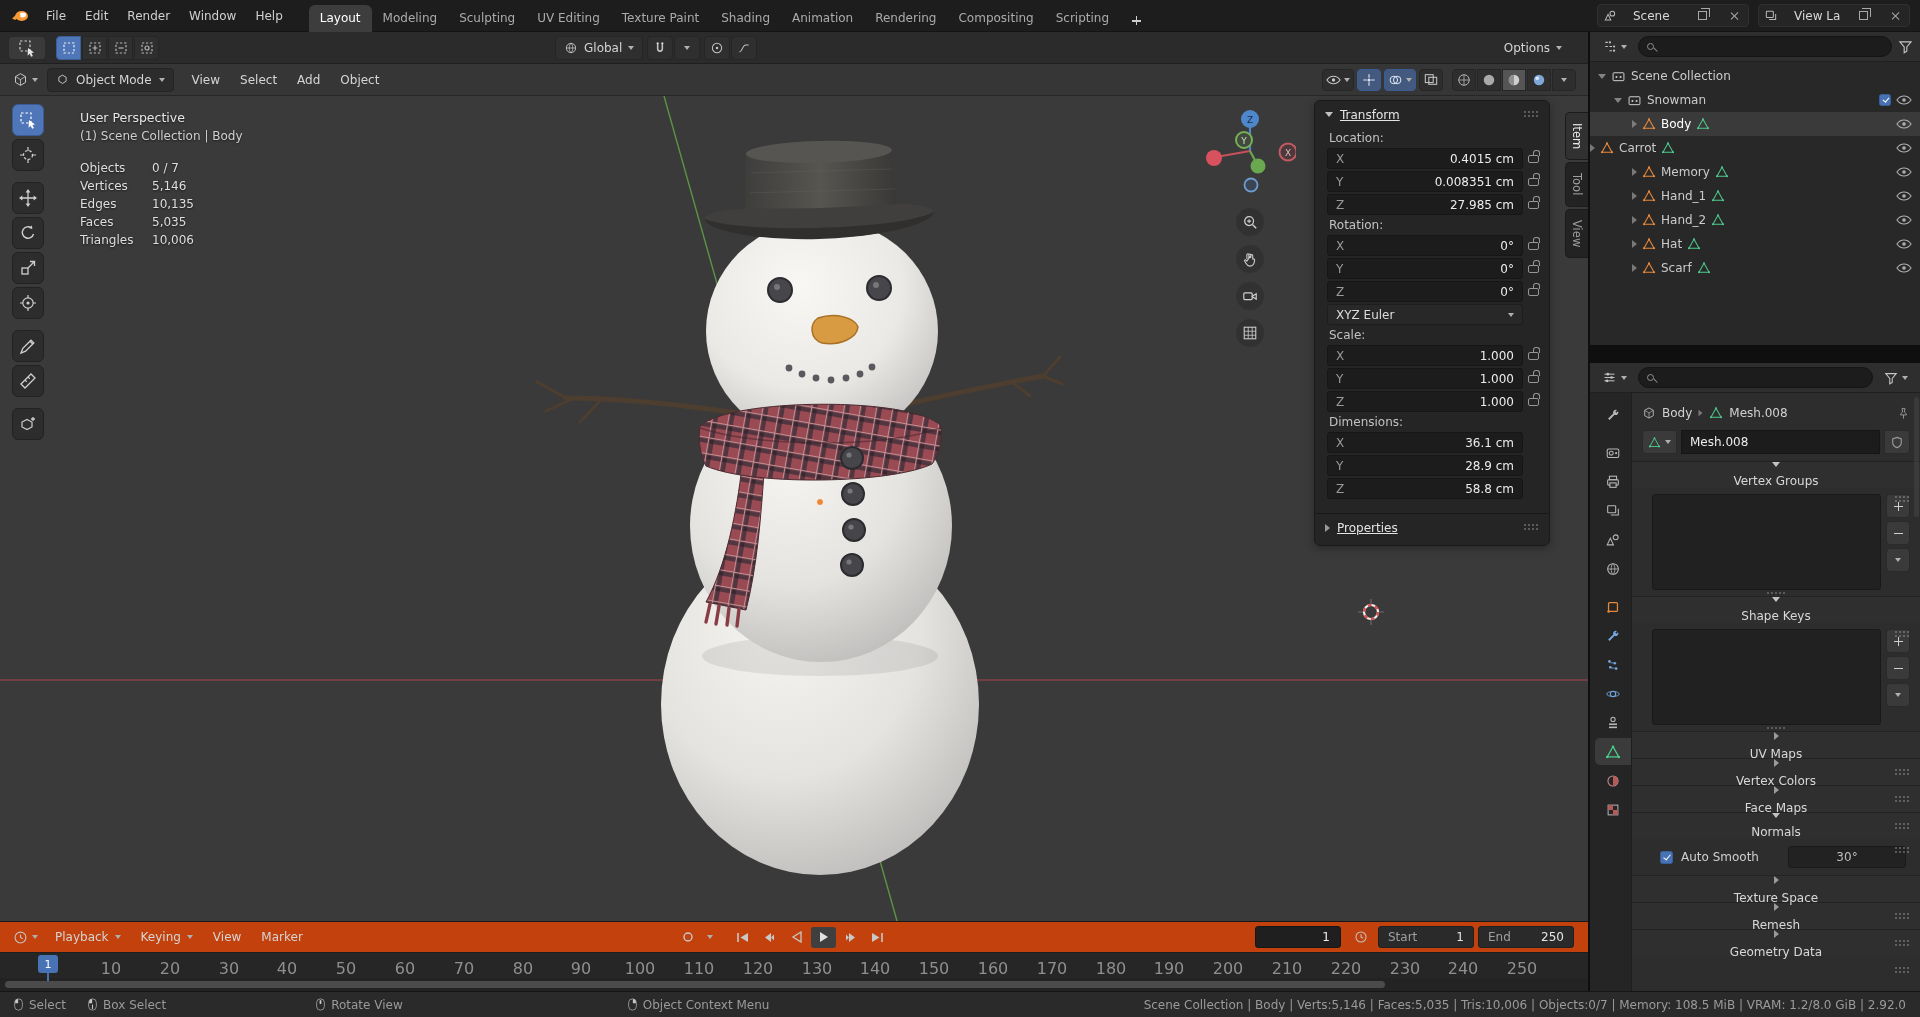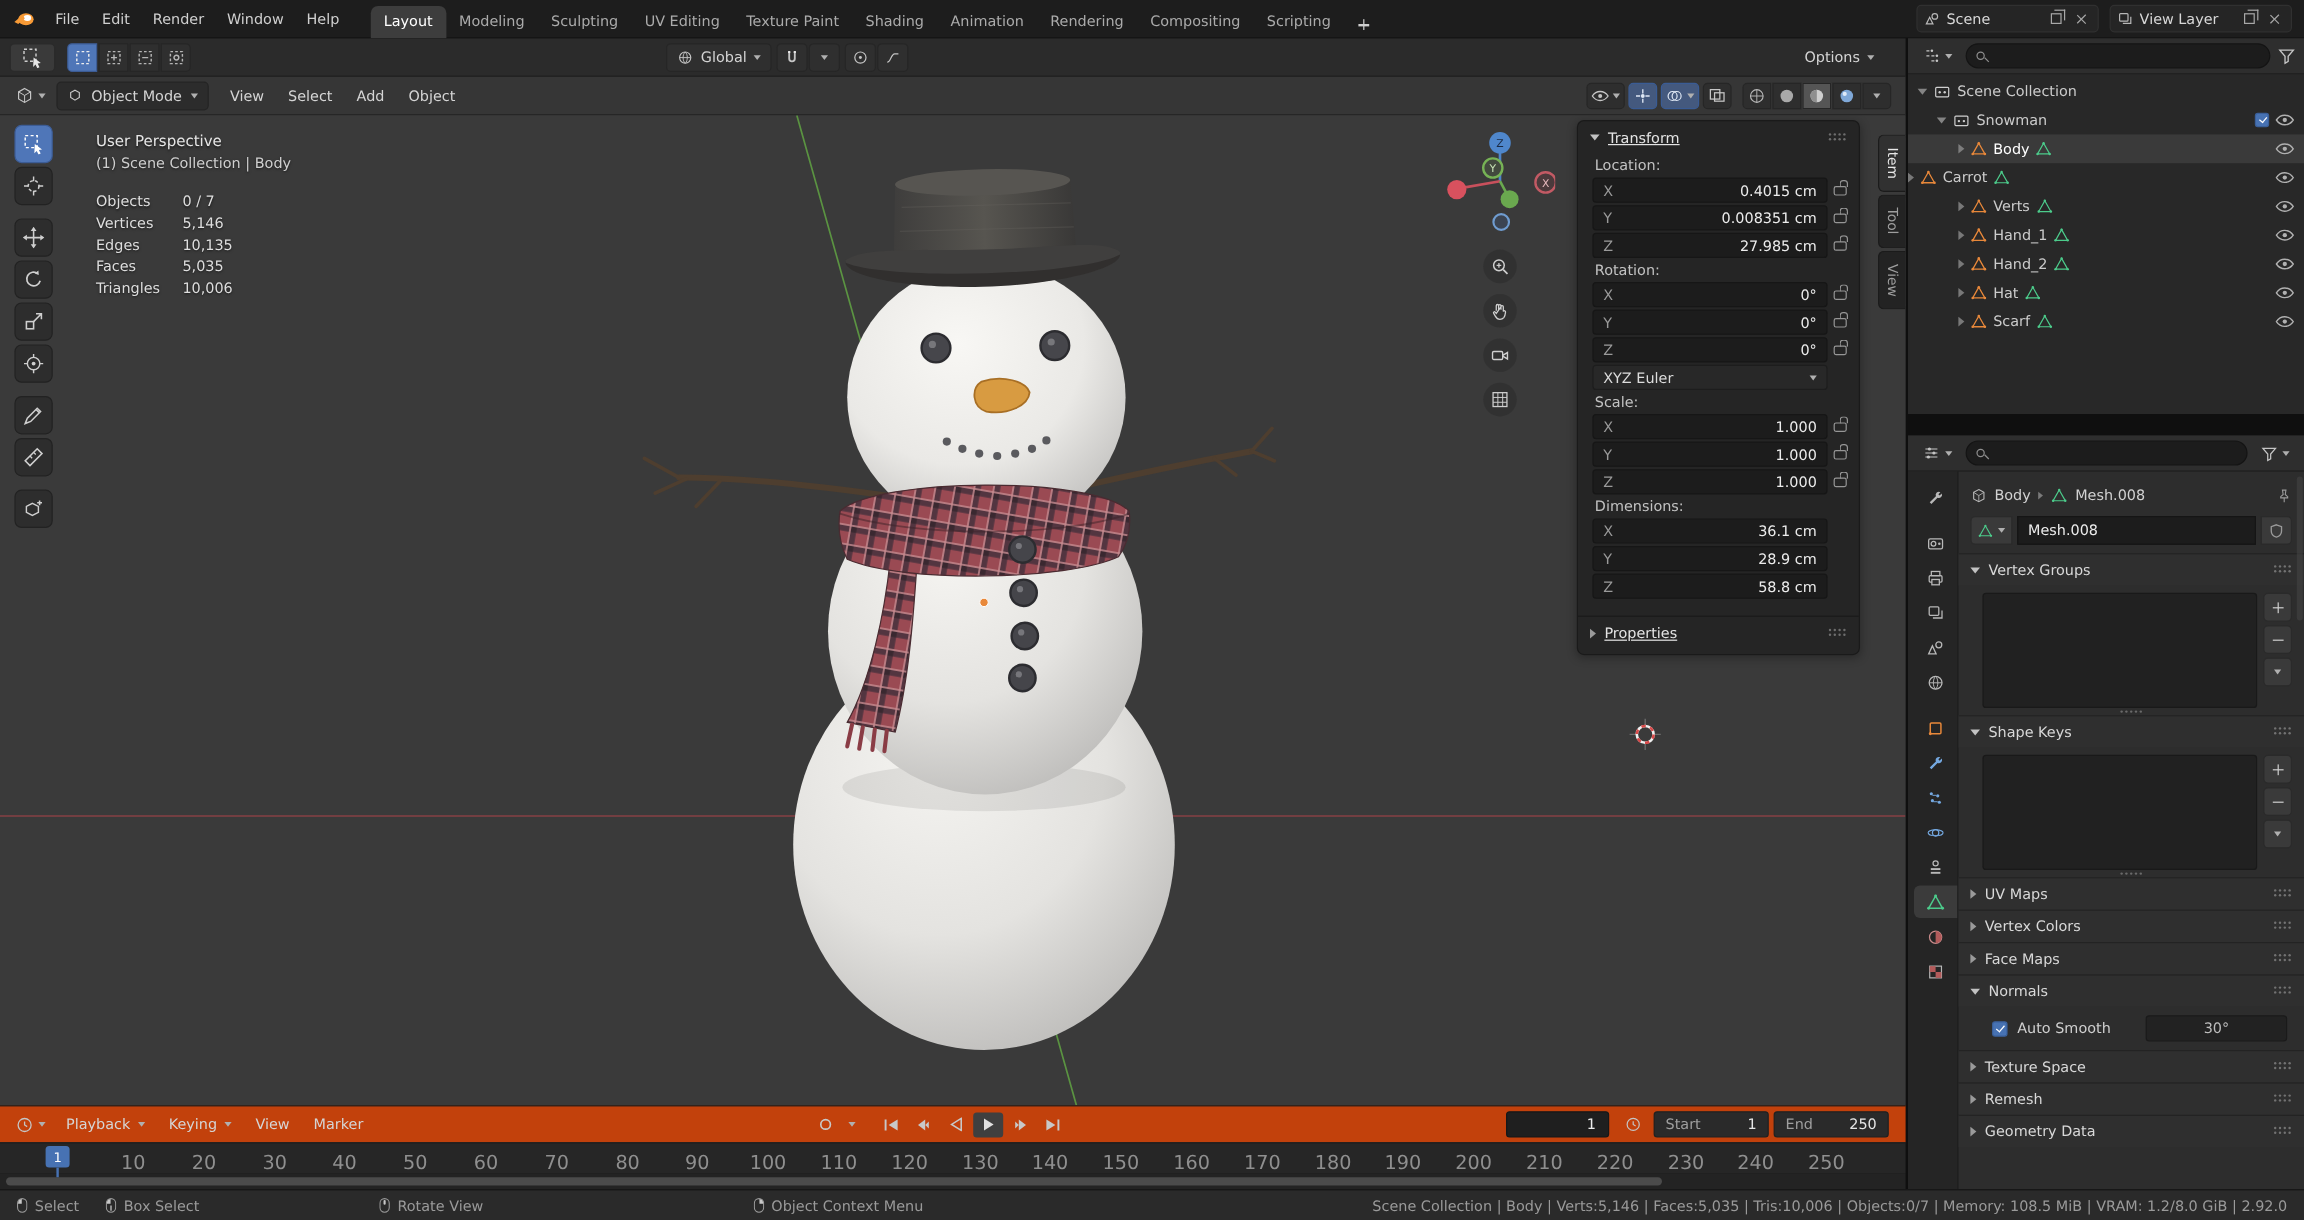--- a/index.html
+++ b/index.html
@@ -40,21 +40,21 @@
   .search-glyph::after { content:"";position:absolute;width:4.5px;height:1.4px;background:#8f8f8f;transform:rotate(45deg);right:-4px;bottom:-1.5px; }
 
   
   .topbar { height:32px;background:#1d1d1d;display:flex;align-items:center;padding:0 10px;gap:1px;flex:0 0 auto;border-bottom:1px solid #141414; }
   .logo { margin-right:6px;display:flex;align-items:center; }
   .menu { padding:4px 9px;border-radius:4px;color:#d0d0d0; }
   .ws-tabs { display:flex;margin-left:16px;align-items:flex-end;height:32px; }
   .ws-tab { padding:6px 11px 7px;border-radius:6px 6px 0 0;color:#ababab;white-space:nowrap; }
   .ws-tab.active { background:#3d3d3d;color:#fff; }
   .ws-add { width:24px;height:22px;display:flex;align-items:center;justify-content:center;margin-left:4px;border-radius:4px; }
-  .id-widget { display:flex;align-items:center;background:#252525;border:1px solid #303030;border-radius:4px;height:23px;padding:0 5px;margin-left:8px;width:152px;gap:5px;justify-content:space-between; }
+  .id-widget { display:flex;align-items:center;background:#252525;border:1px solid #303030;border-radius:4px;height:23px;padding:0 5px;margin-left:8px;width:152px;gap:16px;justify-content:space-between; }
   .id-widget .wlabel { flex:1;color:#d8d8d8;overflow:hidden;white-space:nowrap; }
   .wbtn { display:flex;align-items:center;justify-content:center;width:16px;height:16px;flex:0 0 auto; }
 
   
   .main { flex:1;display:flex;gap:2px;background:#0f0f0f;min-height:0; }
   .left-stack { flex:1;display:flex;flex-direction:column;min-width:0; }
   .right-col { width:330px;display:flex;flex-direction:column;gap:18px;flex:0 0 auto; }
 
   
   .toolsettings { height:32px;background:#2b2b2b;display:flex;align-items:center;padding:0 8px;gap:4px;border-bottom:1px solid #1f1f1f; }
@@ -136,21 +136,21 @@
   .ptab { width:36px;height:27px;display:flex;align-items:center;justify-content:center;border-radius:5px 0 0 5px; }
   .ptab.active { background:#3b3b3b; }
   .ptab.gap { margin-top:9px; }
   .pcontent { flex:1;padding:7px 10px 0 10px;overflow:hidden;position:relative; }
   .crumb { display:flex;align-items:center;gap:6px;height:26px;color:#d2d2d2; }
   .crumb .tri-r { border-left-color:#7a7a7a;transform:scale(.8); }
   .name-row { display:flex;align-items:center;gap:4px;height:26px;margin:3px 0 6px; }
   .dd-btn { height:24px;background:#3a3a3a;border:1px solid #2a2a2a;border-radius:4px 0 0 4px;display:flex;align-items:center;padding:0 5px;gap:4px; }
   .txt-input { flex:1;height:24px;background:#1c1c1c;border:1px solid #151515;display:flex;align-items:center;padding:0 8px;color:#ececec; }
   .shield-btn { width:26px;height:24px;background:#3a3a3a;border:1px solid #2a2a2a;border-radius:0 4px 4px 0;display:flex;align-items:center;justify-content:center; }
-  .psec-h { height:27px;display:flex;align-items:center;gap:7px;color:#d8d8d8;margin:0 -10px;padding:0 10px;border-top:1px solid #232323;background:#2f2f2f; }
+  .psec-h { height:27px;display:flex;align-items:center;gap:7px;color:#d8d8d8;margin:0 -10px;padding:0 10px;border-top:1px solid #232323;background:#2f2f2f;flex-direction:column; }
   .listwrap { display:flex;gap:5px;margin:6px 0 2px 10px; }
   .listbox { flex:1;height:96px;background:#212121;border:1px solid #191919;border-radius:3px; }
   .lbtns { display:flex;flex-direction:column;gap:3px;width:24px;flex:0 0 auto; }
   .sbtn { width:24px;height:24px;background:#3a3a3a;border:1px solid #2a2a2a;border-radius:4px;display:flex;align-items:center;justify-content:center; }
   .ns-row { display:flex;align-items:center;gap:8px;margin:7px 4px 7px 18px; }
   .ns-label { color:#cfcfcf; }
   .angle-field { width:118px;height:22px;background:#222;border:1px solid #1a1a1a;border-radius:3px;display:flex;align-items:center;justify-content:center;color:#bdbdbd;margin-left:auto; }
   .pscroll { position:absolute;right:1px;top:4px;width:5px;height:120px;background:#454545;border-radius:3px;opacity:.55; }
 
   
@@ -946,21 +946,21 @@
             </svg>
           </div>
           <div class="trow" style="padding-left:42px">
             <span class="tri-r" style="opacity:.7"></span>
             <svg class="oicon" width="14" height="14" viewBox="0 0 18 18">
               <path d="M9 3L15.5 14.5H2.5Z" fill="none" stroke="#e8883a" stroke-width="1.4"></path>
                 <circle cx="9" cy="3" r="1.4" fill="#e8883a"></circle>
                 <circle cx="15.5" cy="14.5" r="1.4" fill="#e8883a"></circle>
                 <circle cx="2.5" cy="14.5" r="1.4" fill="#e8883a"></circle>
             </svg>
-            <span class="tname">Verts</span>
+            <span class="tname">Memory</span>
             <svg class="oicon" width="14" height="14" viewBox="0 0 18 18">
               <path d="M9 3L15.5 14.5H2.5Z" fill="none" stroke="#4ccb8b" stroke-width="1.3"></path>
                 <circle cx="9" cy="3" r="1.3" fill="#4ccb8b"></circle>
                 <circle cx="15.5" cy="14.5" r="1.3" fill="#4ccb8b"></circle>
                 <circle cx="2.5" cy="14.5" r="1.3" fill="#4ccb8b"></circle>
             </svg>
             <span class="flex"></span>
             <svg width="16" height="12" viewBox="0 0 16 12">
               <path d="M1 6s2.6-4 7-4 7 4 7 4-2.6 4-7 4-7-4-7-4z" fill="none" stroke="#b0b0b0" stroke-width="1.2"></path>
                 <circle cx="8" cy="6" r="1.8" fill="#b0b0b0"></circle>

